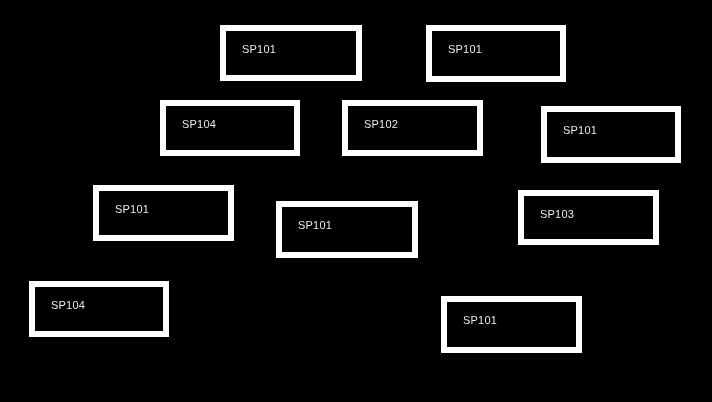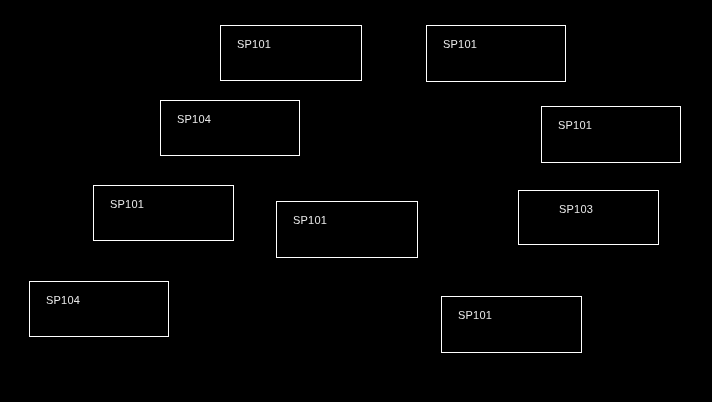--- a/index.html
+++ b/index.html
@@ -14,21 +14,21 @@
   #canvas {
     position: relative;
     width: 712px;
     height: 402px;
     background: #000000;
     overflow: hidden;
   }
   .bbox {
     position: absolute;
     box-sizing: border-box;
-    border: 1px solid #4c1d95;
+    border: 6px solid #4c1d95;
     background: transparent;
   }
   .bbox-label {
     position: absolute;
     left: 16px;
     top: 12px;
     font-family: "Liberation Sans", sans-serif;
     font-size: 11px;
     line-height: 12px;
     letter-spacing: 0.2px;
@@ -43,31 +43,34 @@
 <div id="canvas" style="width: 712px; height: 402px; background: rgb(0, 0, 0);">
     <div class="bbox" style="left: 220px; top: 25px; width: 142px; height: 56px; border-color: rgb(255, 255, 255);">
       <span class="bbox-label" style="color: rgb(232, 232, 232);">SP101</span>
     </div>
     <div class="bbox" style="left: 426px; top: 25px; width: 140px; height: 57px; border-color: rgb(255, 255, 255);">
       <span class="bbox-label" style="color: rgb(232, 232, 232);">SP101</span>
     </div>
     <div class="bbox" style="left: 160px; top: 100px; width: 140px; height: 56px; border-color: rgb(255, 255, 255);">
       <span class="bbox-label" style="color: rgb(232, 232, 232);">SP104</span>
     </div>
+    <div class="bbox" style="left: 342px; top: 100px; width: 141px; height: 56px; border-color: rgb(255, 255, 255);">
+      <span class="bbox-label" style="color: rgb(232, 232, 232);">SP102</span>
+    </div>
     <div class="bbox" style="left: 541px; top: 106px; width: 140px; height: 57px; border-color: rgb(255, 255, 255);">
       <span class="bbox-label" style="color: rgb(232, 232, 232);">SP101</span>
     </div>
     <div class="bbox" style="left: 93px; top: 185px; width: 141px; height: 56px; border-color: rgb(255, 255, 255);">
       <span class="bbox-label" style="color: rgb(232, 232, 232);">SP101</span>
     </div>
     <div class="bbox" style="left: 276px; top: 201px; width: 142px; height: 57px; border-color: rgb(255, 255, 255);">
       <span class="bbox-label" style="color: rgb(232, 232, 232);">SP101</span>
     </div>
     <div class="bbox" style="left: 518px; top: 190px; width: 141px; height: 55px; border-color: rgb(255, 255, 255);">
-      <span class="bbox-label" style="color: rgb(232, 232, 232); margin-left: 24px;">SP103</span>
+      <span class="bbox-label" style="color: rgb(232, 232, 232);">SP103</span>
     </div>
     <div class="bbox" style="left: 29px; top: 281px; width: 140px; height: 56px; border-color: rgb(255, 255, 255);">
       <span class="bbox-label" style="color: rgb(232, 232, 232);">SP104</span>
     </div>
     <div class="bbox" style="left: 441px; top: 296px; width: 141px; height: 57px; border-color: rgb(255, 255, 255);">
       <span class="bbox-label" style="color: rgb(232, 232, 232);">SP101</span>
     </div>
   </div>
 
 </body></html>

